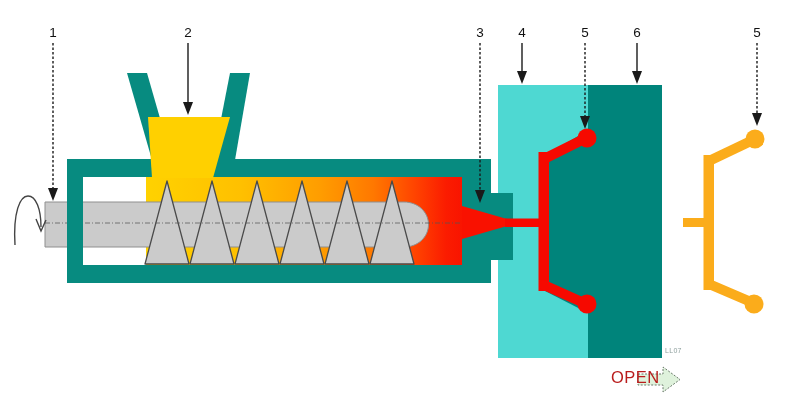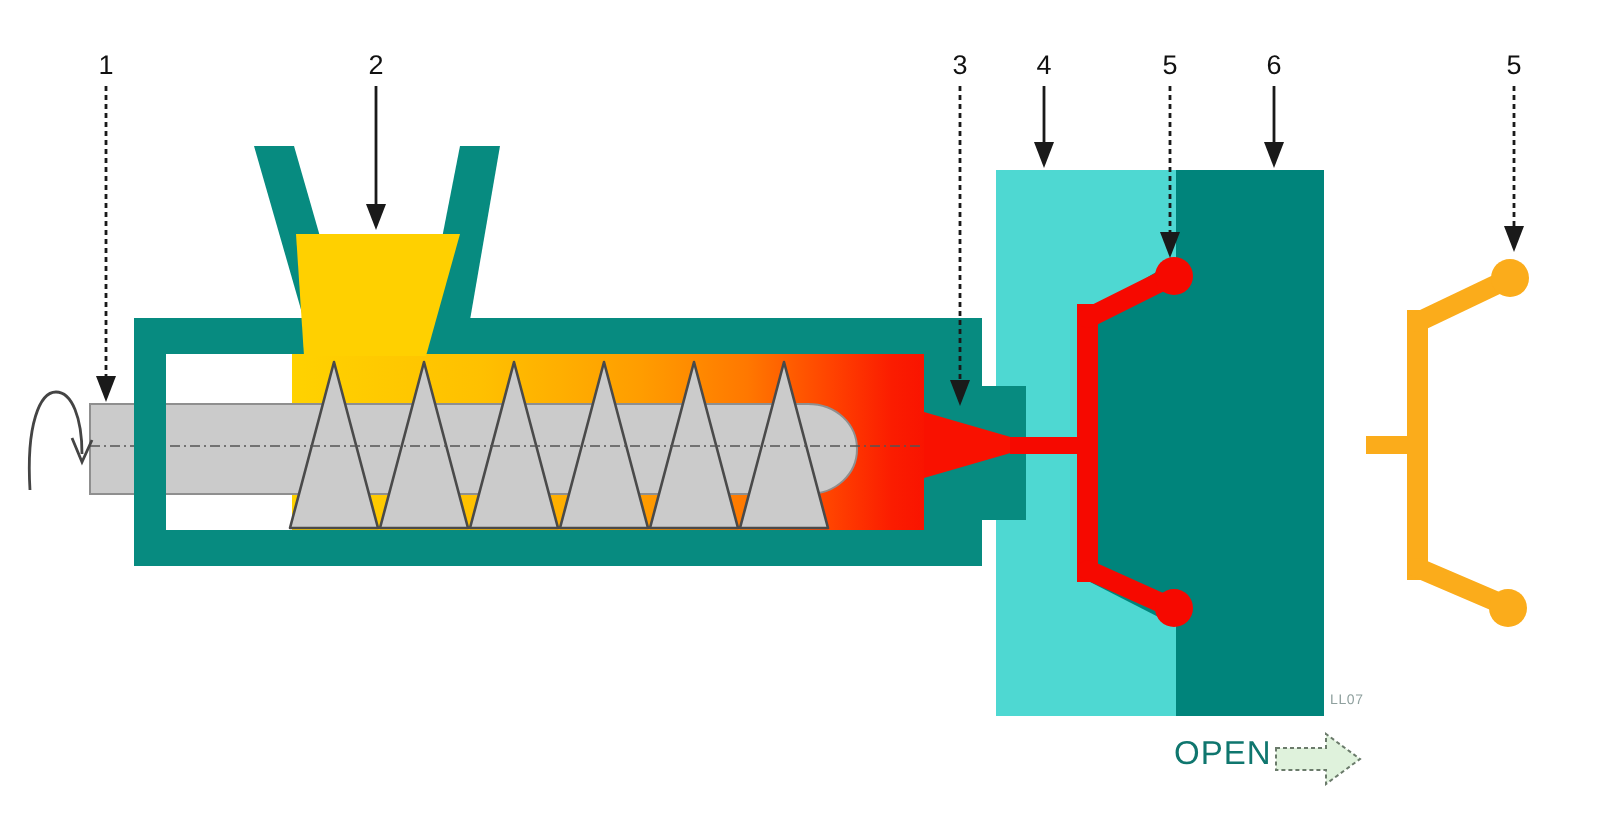--- a/index.html
+++ b/index.html
@@ -6,22 +6,22 @@
   #stage{
     position:relative;width:800px;height:415px;background:#ffffff;overflow:hidden;
     font-family:"Liberation Sans", sans-serif;
   }
   #machine-svg{position:absolute;left:0;top:0;}
   .callout-num{
     position:absolute;transform:translateX(-50%);
     font-size:13.5px;line-height:14px;color:#111;font-weight:400;
   }
   .open-label{
-    position:absolute;left:587px;top:368px;
-    font-size:16.5px;letter-spacing:0.5px;color:#0f766e;
+    position:absolute;left:611px;top:368px;
+    font-size:16.5px;letter-spacing:0.5px;color:#b91c1c;
   }
   .code-label{
     position:absolute;left:665px;top:347px;
     font-size:7px;color:#8fa09e;letter-spacing:0.3px;
   }
 </style>
 </head>
 <body>
 
 <div id="stage">

